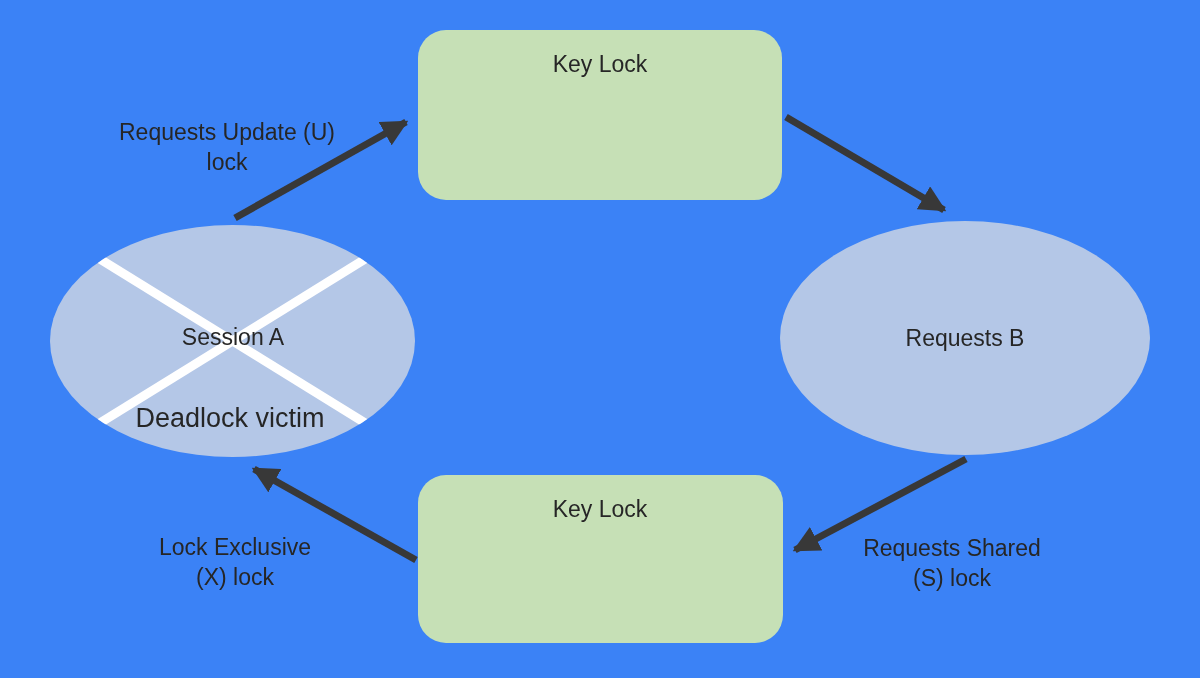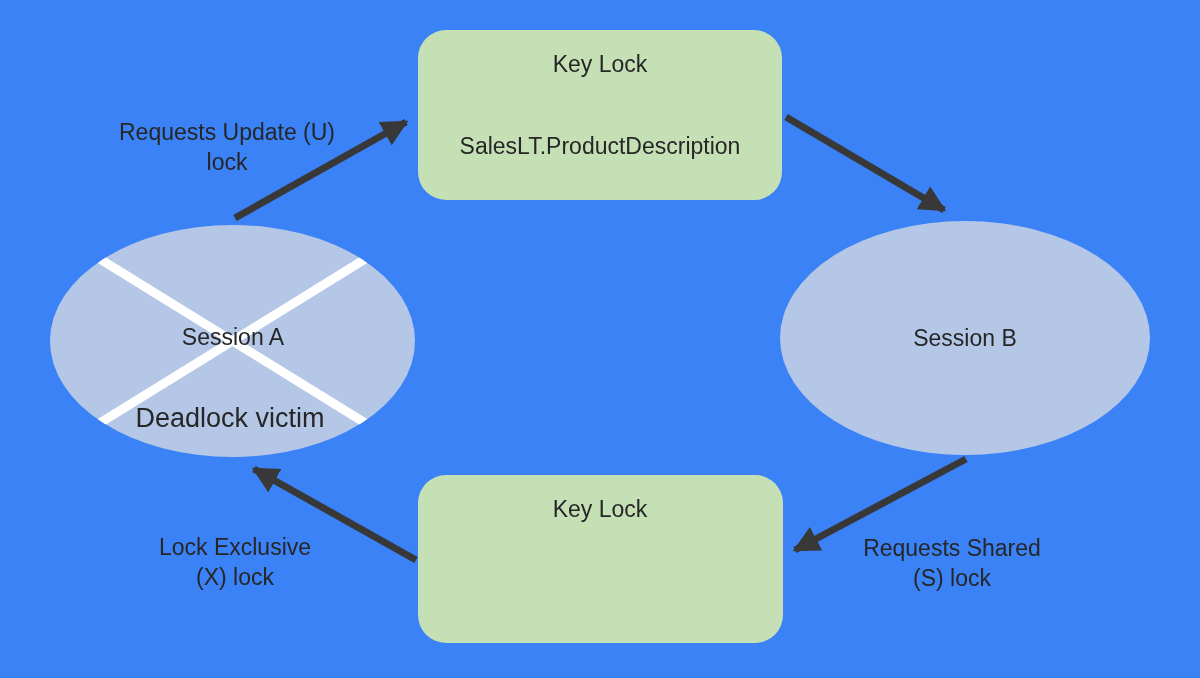--- a/index.html
+++ b/index.html
@@ -62,28 +62,27 @@
 
     <ellipse cx="965" cy="338" rx="185" ry="117" fill="#b4c7e7"></ellipse>
 
     <line x1="235" y1="218" x2="406" y2="122" stroke="#383838" stroke-width="7" marker-end="url(#ah)"></line>
     <line x1="786" y1="117" x2="944" y2="210" stroke="#383838" stroke-width="7" marker-end="url(#ah)"></line>
     <line x1="966" y1="459" x2="795" y2="550" stroke="#383838" stroke-width="7" marker-end="url(#ah)"></line>
     <line x1="416" y1="560" x2="254" y2="469" stroke="#383838" stroke-width="7" marker-end="url(#ah)"></line>
   </svg>
 
   <div class="txt" style="left:600px; top:64px;">Key Lock</div>
-  <div class="txt" style="left:600px; top:146px;">SalesLT.ProductDescription</div>
 
   <div class="txt" style="left:600px; top:509px;">Key Lock</div>
 
   <div class="txt" style="left:233px; top:337px;">Session A</div>
   <div class="txt big" style="left:230px; top:418px;text-align:center;">Deadlock victim</div>
 
-  <div class="txt" style="left:965px; top:338px;">Session B</div>
+  <div class="txt" style="left:965px; top:338px;">Requests B</div>
 
   <div class="txt" style="left:227px; top:147px;">Requests Update (U)
 lock</div>
   <div class="txt" style="left:952px; top:563px;">Requests Shared
 (S) lock</div>
   <div class="txt" style="left:235px; top:562px;">Lock Exclusive
 (X) lock</div>
 
 </div>
 

